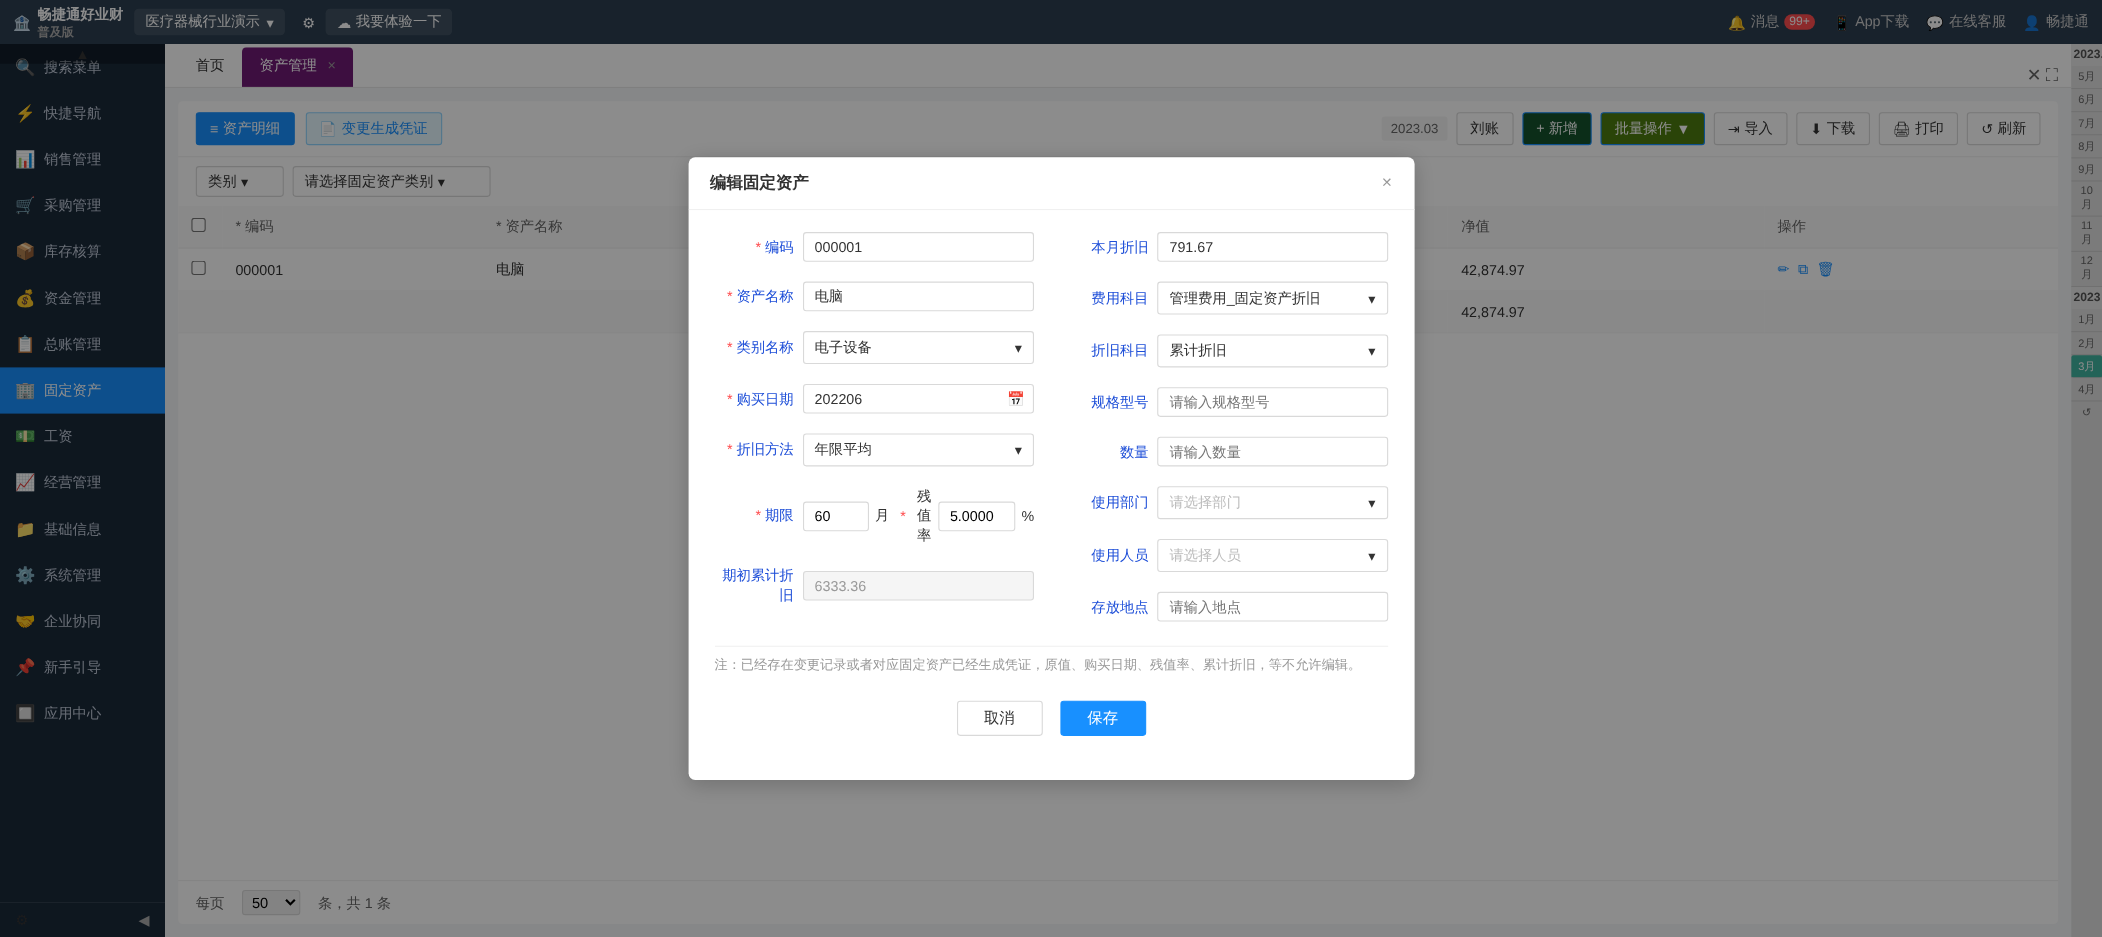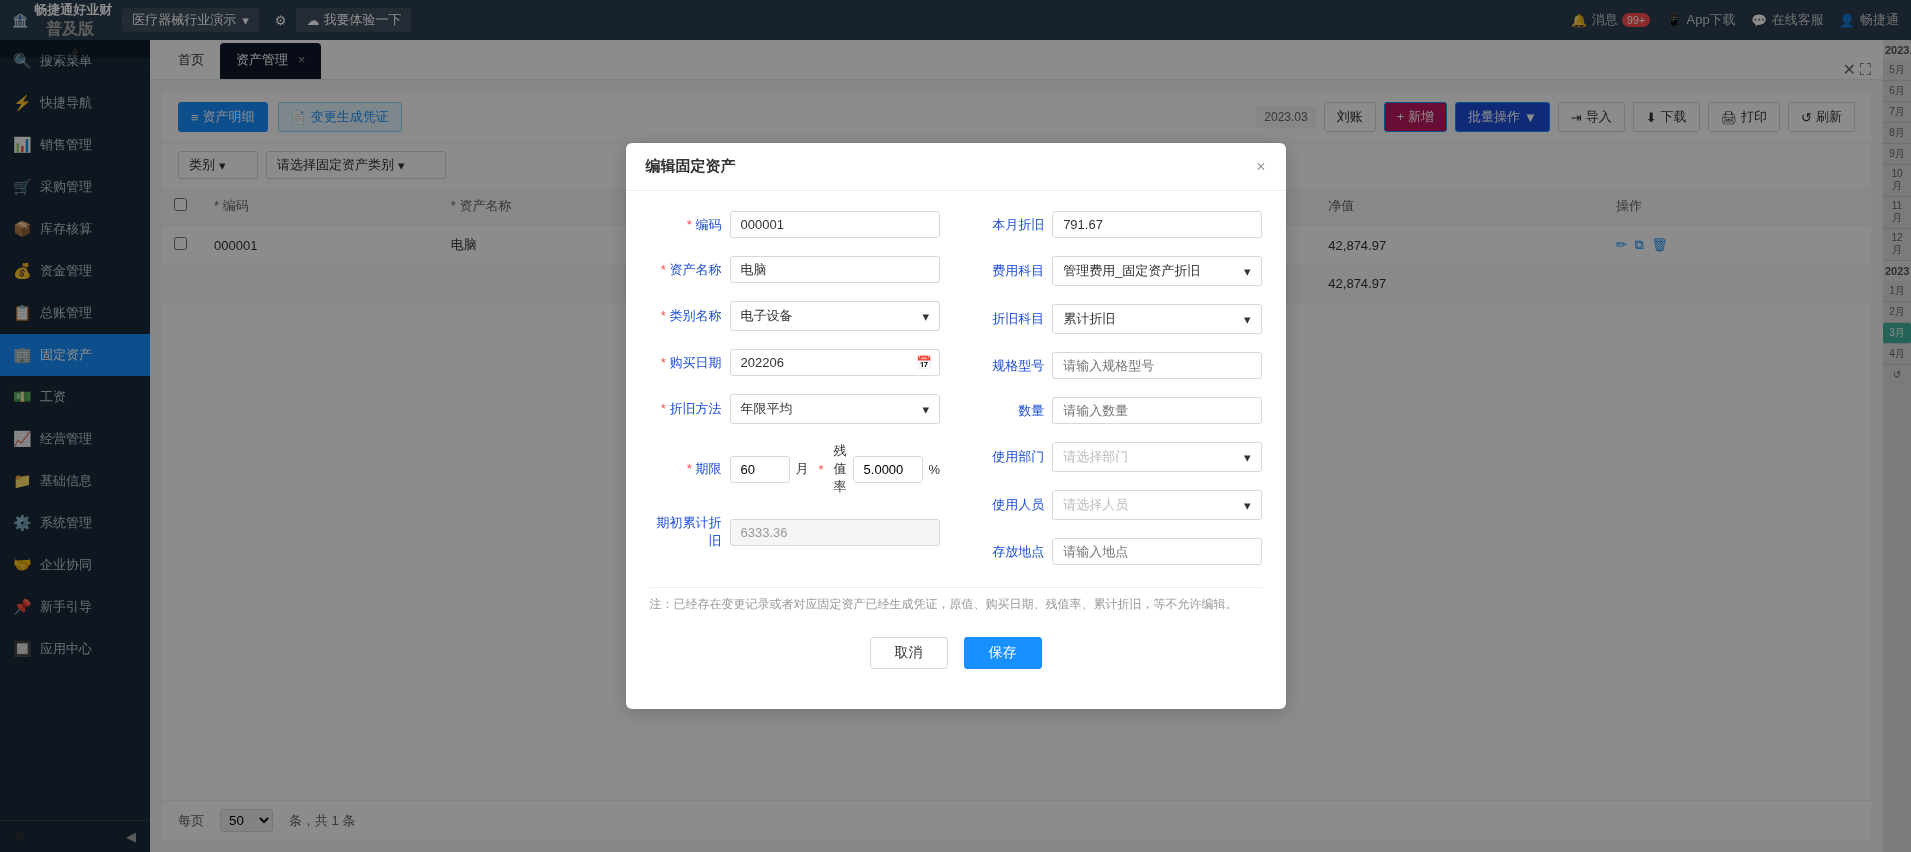--- a/index.html
+++ b/index.html
@@ -3,21 +3,21 @@
   <meta charset="utf-8">
   <style>
     * { box-sizing: border-box; margin: 0; padding: 0; }
     body { font-family: 'Microsoft YaHei', Arial, sans-serif; font-size: 13px; background: #f0f2f5; color: #333; overflow: hidden; }
 
     
     .app-wrapper { display: flex; flex-direction: column; height: 852px; width: 1911px; }
     .top-bar { height: 40px; background: #2c3e50; display: flex; align-items: center; padding: 0 12px; color: #fff; flex-shrink: 0; justify-content: space-between; }
     .top-bar-left { display: flex; align-items: center; gap: 10px; }
     .top-bar-brand { font-size: 13px; color: #fff; font-weight: bold; display: flex; align-items: center; gap: 6px; }
-    .top-bar-edition { font-size: 16px; color: #aaa; margin-left: 12px; }
+    .top-bar-edition { font-size: 11px; color: #aaa; }
     .top-bar-selector { display: flex; align-items: center; gap: 6px; background: rgba(255,255,255,0.1); border-radius: 4px; padding: 3px 10px; cursor: pointer; }
     .top-bar-selector span { color: #fff; font-size: 13px; }
     .top-bar-right { display: flex; align-items: center; gap: 16px; color: #ccc; font-size: 13px; }
     .badge { background: #ff4d4f; color: #fff; border-radius: 10px; font-size: 11px; padding: 1px 5px; }
     .try-btn { display: flex; align-items: center; gap: 4px; background: rgba(255,255,255,0.1); border-radius: 4px; padding: 3px 10px; cursor: pointer; color: #fff; }
 
     .main-area { display: flex; flex: 1; overflow: hidden; }
 
     
     .sidebar { width: 150px; background: #1a2a3a; display: flex; flex-direction: column; flex-shrink: 0; position: relative; }
@@ -25,33 +25,33 @@
     .sidebar-item.active { background: #1890ff; color: #fff; }
     .sidebar-icon { width: 18px; height: 18px; display: flex; align-items: center; justify-content: center; font-size: 15px; flex-shrink: 0; }
     .sidebar-bottom { margin-top: auto; border-top: 1px solid rgba(255,255,255,0.1); display: flex; align-items: center; justify-content: space-between; padding: 8px 14px; }
     .sidebar-scroll-up, .sidebar-scroll-down { position: absolute; left: 0; right: 0; height: 18px; display: flex; align-items: center; justify-content: center; background: rgba(0,0,0,0.3); cursor: pointer; }
     .sidebar-scroll-up { top: 0; }
 
     
     .content-area { flex: 1; display: flex; flex-direction: column; overflow: hidden; }
     .tab-bar { height: 40px; background: #fff; border-bottom: 1px solid #e8e8e8; display: flex; align-items: flex-end; padding: 0 0 0 12px; gap: 0; flex-shrink: 0; }
     .tab-item { padding: 8px 16px; cursor: pointer; font-size: 13px; color: #666; border-bottom: 2px solid transparent; }
-    .tab-item.active { background: #0f172a; color: #fff; border-radius: 4px 4px 0 0; }
+    .tab-item.active { background: #701a75; color: #fff; border-radius: 4px 4px 0 0; }
     .tab-home { color: #333; }
     .tab-close { margin-left: 6px; color: #999; cursor: pointer; }
 
     .page-content { flex: 1; background: #f5f6f7; overflow: hidden; position: relative; }
 
     
     .inner-page { background: #fff; margin: 12px; border-radius: 4px; height: calc(100% - 24px); display: flex; flex-direction: column; }
     .inner-toolbar { display: flex; align-items: center; padding: 10px 16px; border-bottom: 1px solid #f0f0f0; gap: 10px; flex-shrink: 0; }
     .inner-toolbar-right { margin-left: auto; display: flex; align-items: center; gap: 8px; }
     .toolbar-btn { display: flex; align-items: center; gap: 4px; padding: 5px 12px; border: 1px solid #d9d9d9; border-radius: 3px; cursor: pointer; font-size: 13px; background: #fff; color: #333; }
-    .toolbar-btn.primary { background: #be185d; border-color: #1890ff; color: #fff; }
-    .toolbar-btn.batch { background: #1d4ed8; border-color: #1890ff; color: #fff; }
+    .toolbar-btn.primary { background: #14532d; border-color: #1890ff; color: #fff; }
+    .toolbar-btn.batch { background: #4d7c0f; border-color: #1890ff; color: #fff; }
     .toolbar-btn-tab { display: flex; align-items: center; gap: 4px; padding: 5px 12px; border-radius: 3px; cursor: pointer; font-size: 13px; color: #1890ff; background: #e6f7ff; border: 1px solid #91d5ff; }
     .toolbar-btn-tab.active { background: #1890ff; color: #fff; border-color: #1890ff; }
 
     .filter-bar { display: flex; align-items: center; padding: 8px 16px; gap: 8px; flex-shrink: 0; }
     .filter-select { display: flex; align-items: center; gap: 4px; border: 1px solid #d9d9d9; border-radius: 3px; padding: 4px 10px; cursor: pointer; font-size: 13px; min-width: 80px; background: #fff; }
 
     
     .data-table { flex: 1; overflow: auto; }
     table { width: 100%; border-collapse: collapse; font-size: 13px; }
     thead th { background: #fafafa; border-bottom: 1px solid #f0f0f0; padding: 10px 12px; text-align: left; font-weight: 500; color: #666; white-space: nowrap; }

